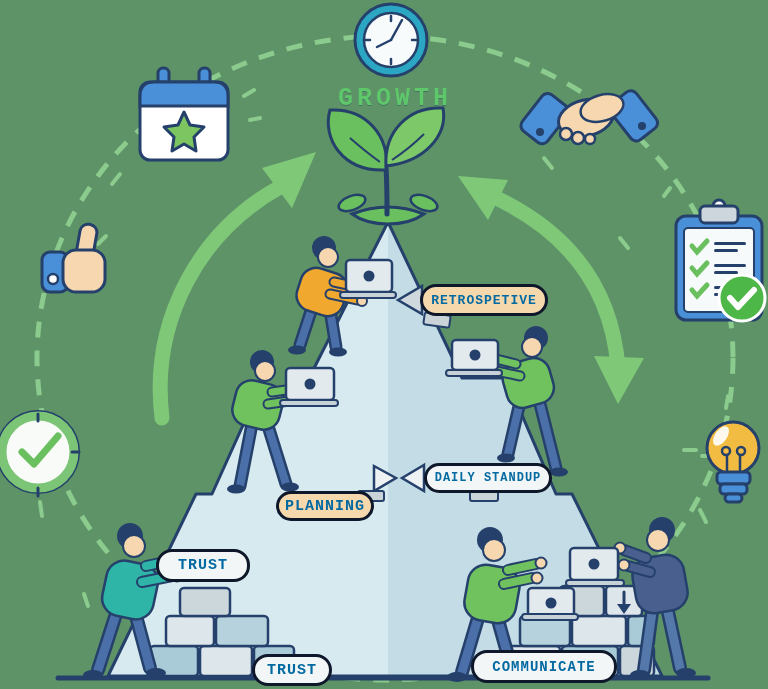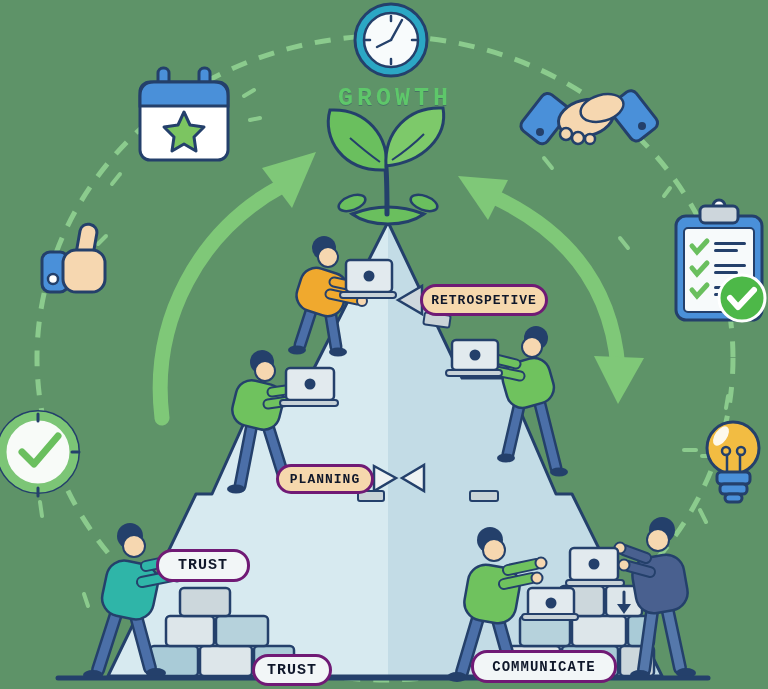--- a/index.html
+++ b/index.html
@@ -10,26 +10,26 @@
   }
   .stage svg{position:absolute;left:0;top:0;}
   .overlay{position:absolute;left:0;top:0;width:768px;height:689px;z-index:5;pointer-events:none;}
   .growth-title{
     position:absolute;left:300px;top:84px;width:190px;text-align:center;
     font-size:25px;font-weight:bold;letter-spacing:4px;color:#5ec76a;
     text-shadow:0 1px 0 rgba(31,58,95,.35);
   }
   .sign{
     position:absolute;display:flex;align-items:center;justify-content:center;
-    background:#f2f6f7;border:3px solid #701a75;border-radius:16px;
-    color:#0f172a;font-weight:bold;letter-spacing:1px;box-sizing:border-box;
+    background:#f2f6f7;border:3px solid #0f172a;border-radius:16px;
+    color:#0369a1;font-weight:bold;letter-spacing:1px;box-sizing:border-box;
   }
   .sign.peach{background:#f6d8ad;}
   .sign.retrospective{left:420px;top:284px;width:128px;height:32px;font-size:13px;}
-  .sign.planning{left:276px;top:464px;width:98px;height:30px;font-size:13px;}
+  .sign.planning{left:276px;top:491px;width:98px;height:30px;font-size:15px;}
   .sign.daily{left:424px;top:463px;width:128px;height:30px;font-size:12px;}
   .sign.trust-upper{left:156px;top:549px;width:94px;height:33px;font-size:15px;}
   .sign.trust-lower{left:252px;top:654px;width:80px;height:32px;font-size:15px;}
   .sign.communicate{left:471px;top:650px;width:146px;height:33px;font-size:14px;}
 </style>
 </head>
 <body>
 
 <div class="stage">
 
@@ -394,18 +394,19 @@
     </g>
   </g>
 
   <line x1="58" y1="678" x2="708" y2="678" stroke="#24406b" stroke-width="5" stroke-linecap="round"></line>
 </svg>
 
 <div class="overlay">
   <div class="growth-title">GROWTH</div>
   <div class="sign peach retrospective">RETROSPETIVE</div>
   <div class="sign peach planning">PLANNING</div>
+  <div class="sign daily">DAILY STANDUP</div>
   <div class="sign trust-upper">TRUST</div>
   <div class="sign trust-lower">TRUST</div>
   <div class="sign communicate">COMMUNICATE</div>
 </div>
 
 </div>
 
 </body></html>

